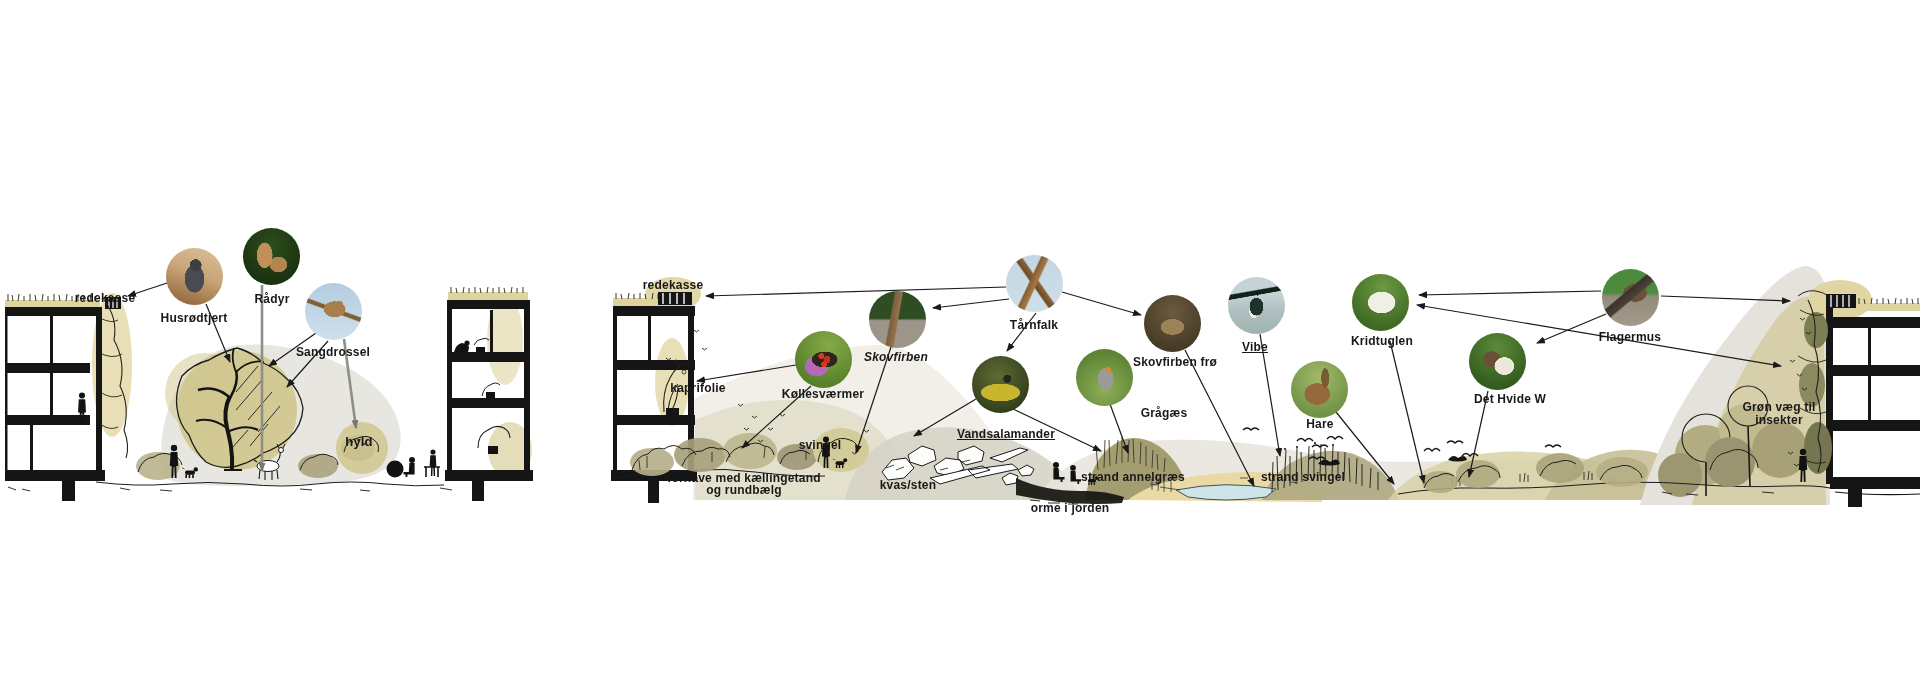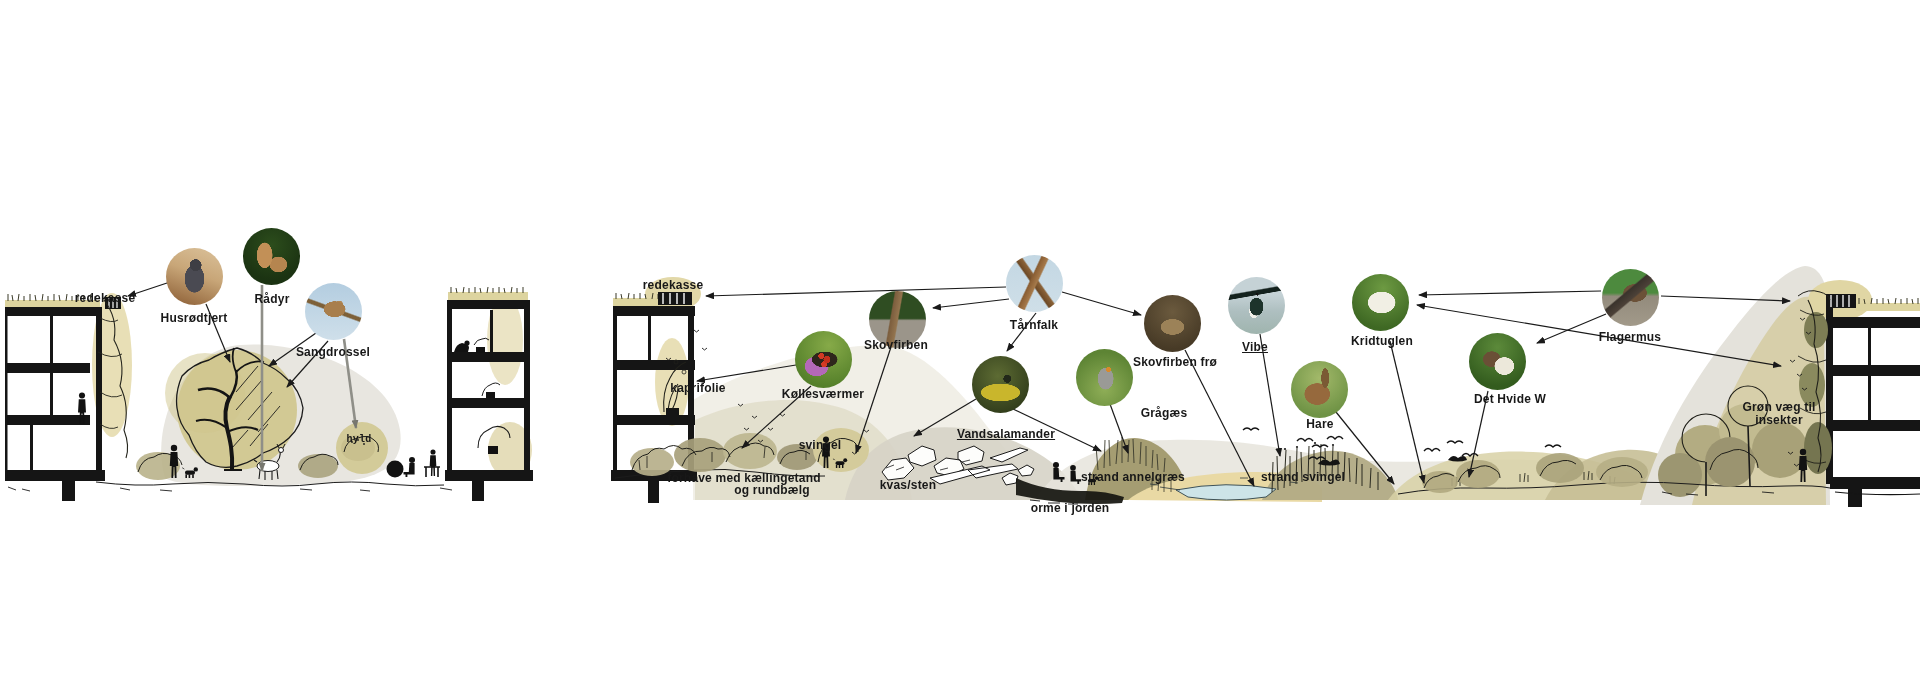--- a/index.html
+++ b/index.html
@@ -1,21 +1,21 @@
 <!DOCTYPE html>
 <html><head>
 <meta charset="utf-8">
 <style>
   html,body{margin:0;padding:0;background:#fff;}
   .stage{position:relative;width:1920px;height:673px;background:#fff;overflow:hidden;
          font-family:"Liberation Sans",sans-serif;}
   .stage svg{position:absolute;left:0;top:0;}
   .lbl{position:absolute;transform:translateX(-50%);font-weight:bold;font-size:12px;
        line-height:1.2;color:#181818;letter-spacing:.2px;white-space:nowrap;z-index:5;}
-  .lbl.sm{font-size:10px;font-family:Liberation Mono, monospace;}
+  .lbl.sm{font-size:13px;}
   .ph{position:absolute;width:57px;height:57px;border-radius:50%;z-index:4;}
   .ph-husrodtjert{background:radial-gradient(circle 6px at 52% 30%,#3e3e44 97%,transparent),radial-gradient(ellipse 10px 14px at 50% 54%,#4a4a52 97%,transparent),linear-gradient(20deg,#8a5c33,#c8a678 55%,#dbc29b);}
   .ph-radyr{background:radial-gradient(ellipse 8px 13px at 38% 48%,#c29057 96%,transparent),radial-gradient(ellipse 9px 8px at 62% 64%,#b5854f 96%,transparent),radial-gradient(circle at 50% 30%,#2c4d1c,#1b3312 70%);}
   .ph-sangdrossel{background:radial-gradient(ellipse 11px 8px at 52% 46%,#a87e4c 97%,transparent),radial-gradient(circle 4px at 60% 38%,#b08652 97%,transparent),linear-gradient(200deg,transparent 44%,#7d6038 46%,#7d6038 50%,transparent 52%),linear-gradient(180deg,#b3cde0,#cfdfea);}
   .ph-kollesvaermer{background:radial-gradient(circle 3px at 46% 44%,#d23a24 97%,transparent),radial-gradient(circle 3.5px at 56% 50%,#c3301c 97%,transparent),radial-gradient(circle 3px at 51% 58%,#d23a24 97%,transparent),radial-gradient(ellipse 13px 8px at 52% 50%,#2e261c 97%,transparent),radial-gradient(ellipse 12px 10px at 38% 62%,#b468b8 97%,transparent),radial-gradient(circle at 60% 25%,#86aa48,#55802a 75%);}
   .ph-skovfirben{background:linear-gradient(100deg,transparent 38%,#7c5e3e 40%,#93744e 50%,transparent 52%),linear-gradient(180deg,#2f4d22 48%,#9b958a 52%);}
   .ph-taarnfalk{background:linear-gradient(115deg,transparent 42%,#8a5e33 44%,#a5794a 52%,transparent 54%),linear-gradient(55deg,transparent 46%,#6e4a26 48%,#8a6238 55%,transparent 57%),linear-gradient(180deg,#c3d7e3,#cfdfe8);}
   .ph-vandsalamander{background:radial-gradient(ellipse 20px 9px at 50% 64%,#c9b62c 96%,transparent),radial-gradient(circle 4px at 62% 40%,#22281a 97%,transparent),radial-gradient(circle at 45% 35%,#5d6b33,#333f1c 75%);}
   .ph-graagaes{background:radial-gradient(circle 2.5px at 57% 36%,#d98a2b 97%,transparent),radial-gradient(ellipse 8px 11px at 52% 52%,#9a9a96 97%,transparent),radial-gradient(circle at 50% 70%,#8fae57,#5d8434 75%);}
   .ph-spidssnudet{background:radial-gradient(ellipse 12px 8px at 50% 56%,#9c8258 96%,transparent),radial-gradient(circle at 50% 30%,#6b5a3e,#473a26 75%);}
@@ -306,38 +306,38 @@
   <div class="ph ph-vibe" style="left:1228px;top:277px;"></div>
   <div class="ph ph-kridtuglen" style="left:1352px;top:274px;"></div>
   <div class="ph ph-hare" style="left:1291px;top:361px;"></div>
   <div class="ph ph-dethvidew" style="left:1469px;top:333px;"></div>
   <div class="ph ph-flagermus" style="left:1602px;top:269px;"></div>
 
   <div class="lbl" style="left:194px;top:311px;">Husrødtjert</div>
   <div class="lbl" style="left:272px;top:292px;">Rådyr</div>
   <div class="lbl" style="left:333px;top:345px;">Sangdrossel</div>
   <div class="lbl" style="left:823px;top:387px;">Køllesværmer</div>
-  <div class="lbl" style="left:896px;top:338px;">Skovfirben</div>
+  <div class="lbl" style="left:896px;top:350px;font-style:italic;">Skovfirben</div>
   <div class="lbl" style="left:1034px;top:318px;">Tårnfalk</div>
   <div class="lbl" style="left:1006px;top:427px;text-decoration:underline;">Vandsalamander</div>
   <div class="lbl" style="left:1164px;top:406px;">Grågæs</div>
   <div class="lbl" style="left:1175px;top:355px;">Skovfirben frø</div>
   <div class="lbl" style="left:1255px;top:340px;text-decoration:underline;">Vibe</div>
   <div class="lbl" style="left:1320px;top:417px;">Hare</div>
   <div class="lbl" style="left:1382px;top:334px;">Kridtuglen</div>
   <div class="lbl" style="left:1510px;top:392px;">Det Hvide W</div>
   <div class="lbl" style="left:1630px;top:330px;">Flagermus</div>
 
   <div class="lbl" style="left:105px;top:291px;">redekasse</div>
   <div class="lbl" style="left:673px;top:278px;">redekasse</div>
   <div class="lbl sm" style="left:359px;top:434px;">hyld</div>
   <div class="lbl" style="left:698px;top:381px;">kaprifolie</div>
   <div class="lbl" style="left:820px;top:438px;">svingel</div>
   <div class="lbl" style="left:744px;top:471px;">forhave med kællingetand</div>
-  <div class="lbl" style="left:744px;top:483px;margin-left:28px;">og rundbælg</div>
+  <div class="lbl" style="left:744px;top:483px;">og rundbælg</div>
   <div class="lbl" style="left:908px;top:478px;">kvas/sten</div>
   <div class="lbl" style="left:1070px;top:501px;">orme i jorden</div>
   <div class="lbl" style="left:1133px;top:470px;">strand annelgræs</div>
   <div class="lbl" style="left:1303px;top:470px;">strand svingel</div>
   <div class="lbl" style="left:1779px;top:400px;">Grøn væg til</div>
   <div class="lbl" style="left:1779px;top:413px;">insekter</div>
 
 </div>
 
 </body></html>

